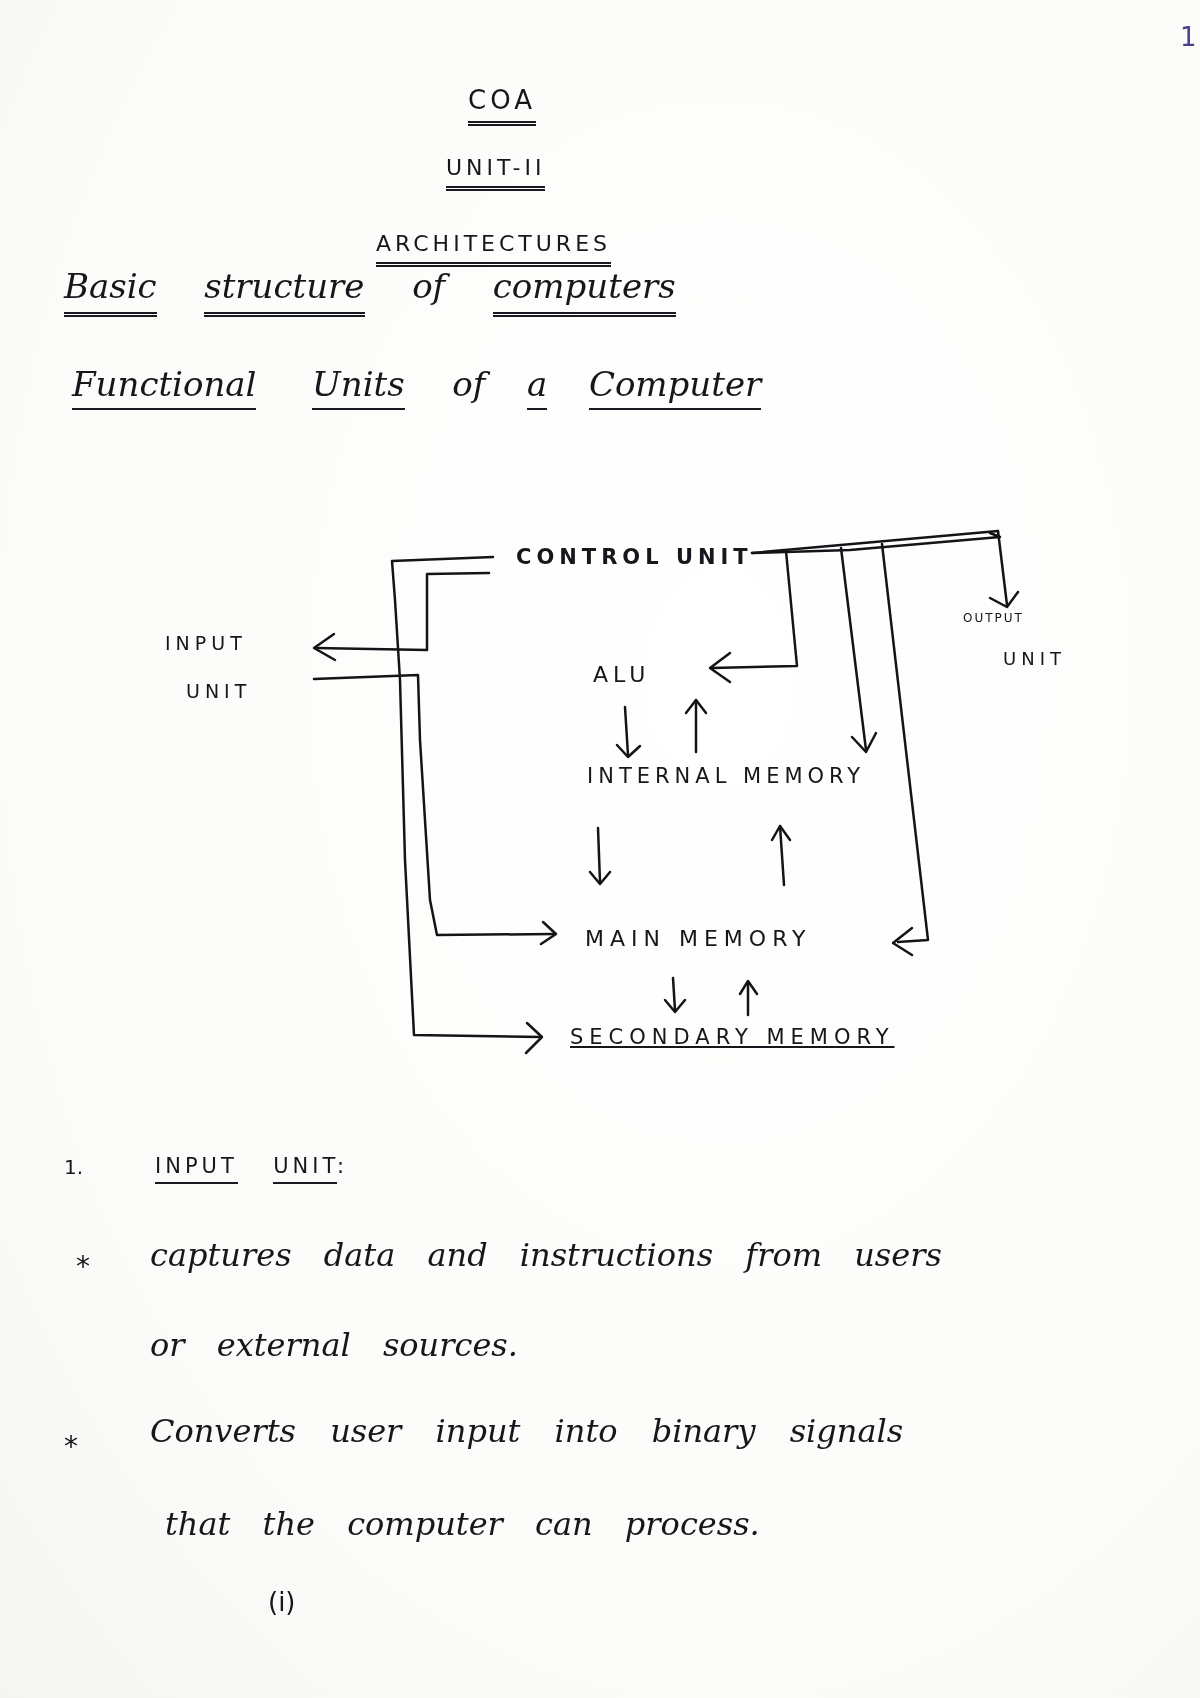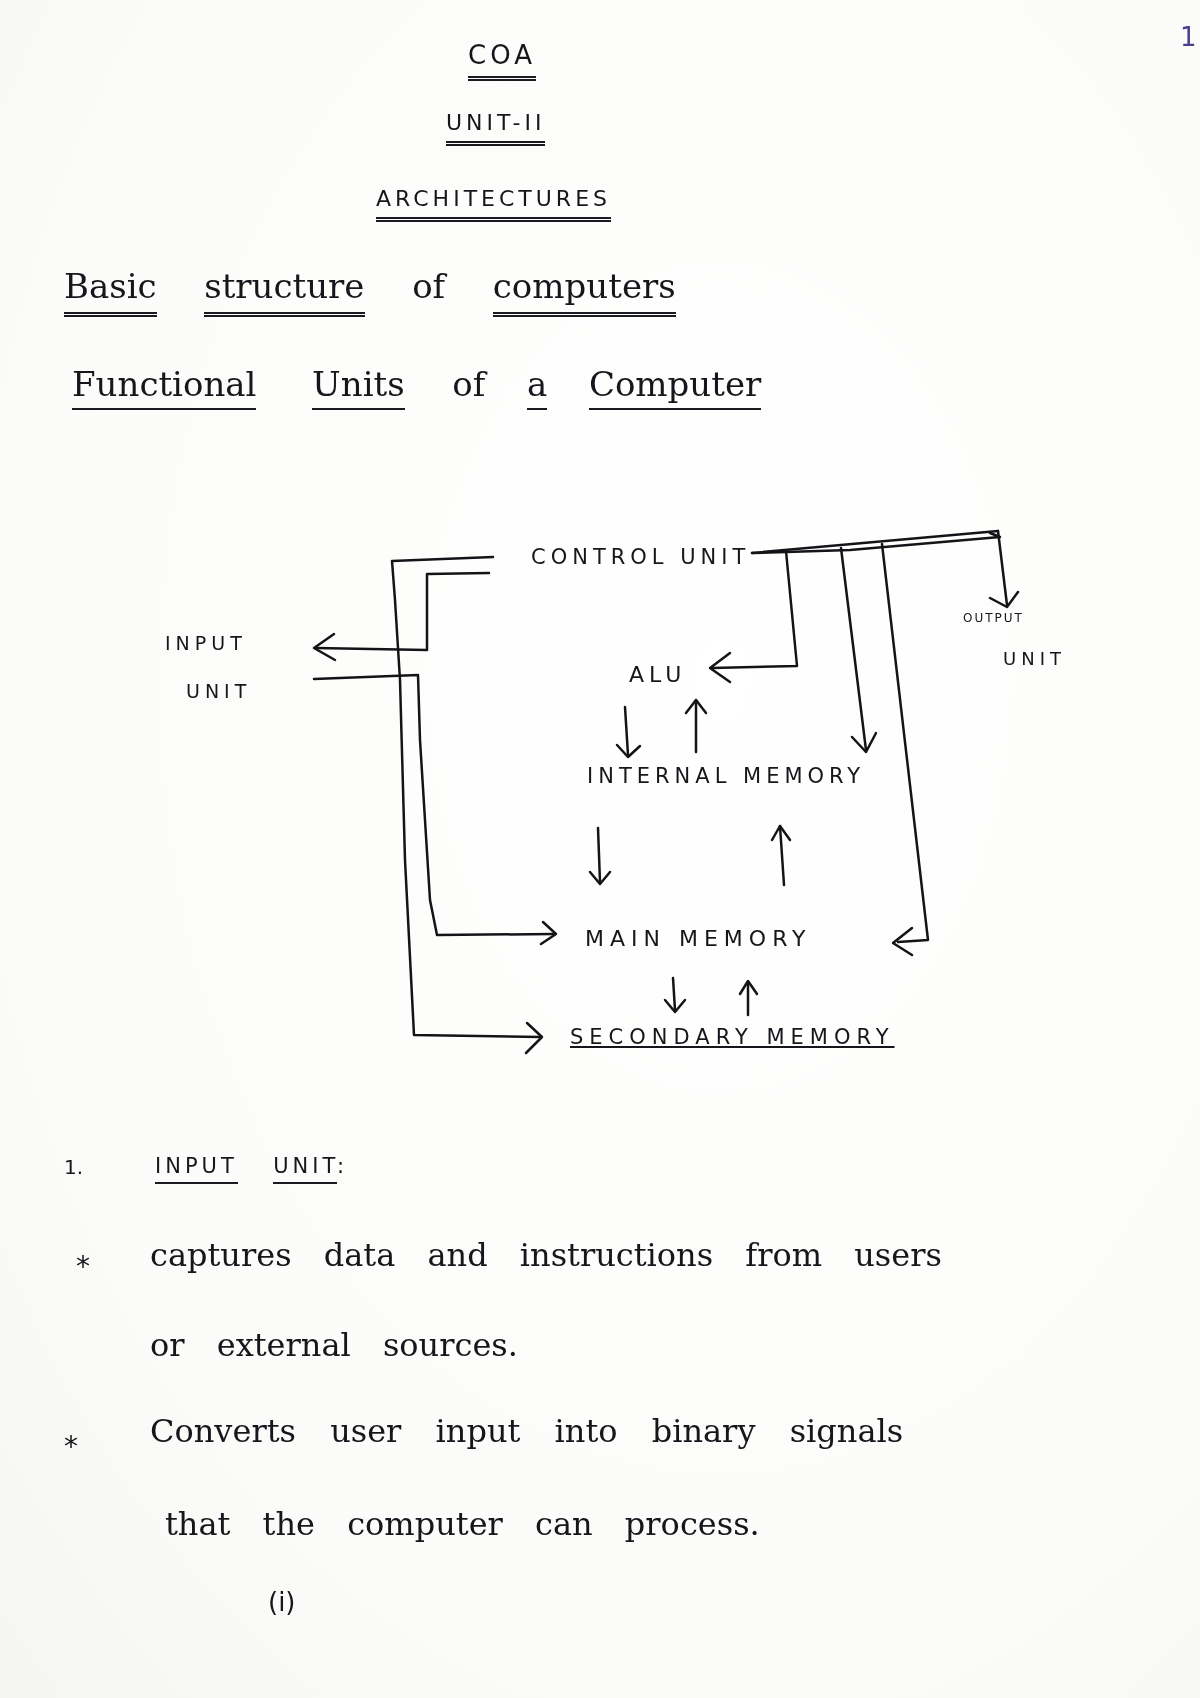--- a/index.html
+++ b/index.html
@@ -22,26 +22,28 @@
       background: radial-gradient(ellipse at 60% 40%, #ffffff 0%, #fbfbf9 70%, #f5f5f2 100%);
     }
     .abs { position: absolute; white-space: nowrap; }
     .caps {
       font-family: "DejaVu Sans", sans-serif;
       letter-spacing: 4px;
       font-weight: normal;
     }
     .script {
       font-family: "DejaVu Serif", serif;
+      font-style: italic;
     }
     .ink { color: #16161c; }
     .u1 { border-bottom: 2px solid #1a1a20; padding-bottom: 4px; text-align: right; }
     .u2 {
       border-bottom: 5px double #1a1a20;
       padding-bottom: 6px;
+      margin-top: 45px;
     }
     .page-number {
       left: 1180px; top: 22px;
       font-size: 26px;
       color: #4a3f8f;
     }
     svg.diagram {
       position: absolute;
       left: 0; top: 0;
       width: 1200px; height: 1698px;
@@ -125,26 +127,26 @@
       <path d="M784 885 L780 826"></path>
       <path d="M772 840 L780 826 L790 840"></path>
 
       <path d="M673 978 L675 1010"></path>
       <path d="M665 1000 L675 1012 L685 1000"></path>
       <path d="M748 1015 L748 982"></path>
       <path d="M740 994 L748 981 L757 994"></path>
     </g>
   </svg>
 
-  <div class="abs diag-label" style="left:531px; top:545px;">CONTROL UNIT</div>
+  <div class="abs diag-label" style="left:516px; top:545px;font-weight:bold;">CONTROL UNIT</div>
   <div class="abs diag-label" style="left:165px; top:632px; font-size:19px;">INPUT</div>
   <div class="abs diag-label" style="left:186px; top:680px; font-size:19px;">UNIT</div>
   <div class="abs diag-label" style="left:963px; top:611px; font-size:12px; letter-spacing:2px;">OUTPUT</div>
   <div class="abs diag-label" style="left:1003px; top:648px; font-size:18px;">UNIT</div>
-  <div class="abs diag-label" style="left:593px; top:662px; font-size:22px;margin-left:36px;">ALU</div>
+  <div class="abs diag-label" style="left:593px; top:662px; font-size:22px;">ALU</div>
   <div class="abs diag-label" style="left:543px; top:764px;margin-left:44px;">INTERNAL MEMORY</div>
   <div class="abs diag-label" style="left:585px; top:926px; font-size:22px; letter-spacing:6px;">MAIN MEMORY</div>
   <div class="abs diag-label" style="left:570px; top:1025px; letter-spacing:6px;text-decoration:underline;">SECONDARY MEMORY</div>
 
   <div class="abs ink" style="left:64px; top:1155px; font-size:20px;">1.</div>
   <div class="abs caps ink" style="left:155px; top:1154px; font-size:21px;">
     <span class="u1">INPUT</span>
     <span style="display:inline-block;width:14px"></span>
     <span class="u1">UNIT</span><span>:</span>
   </div>

